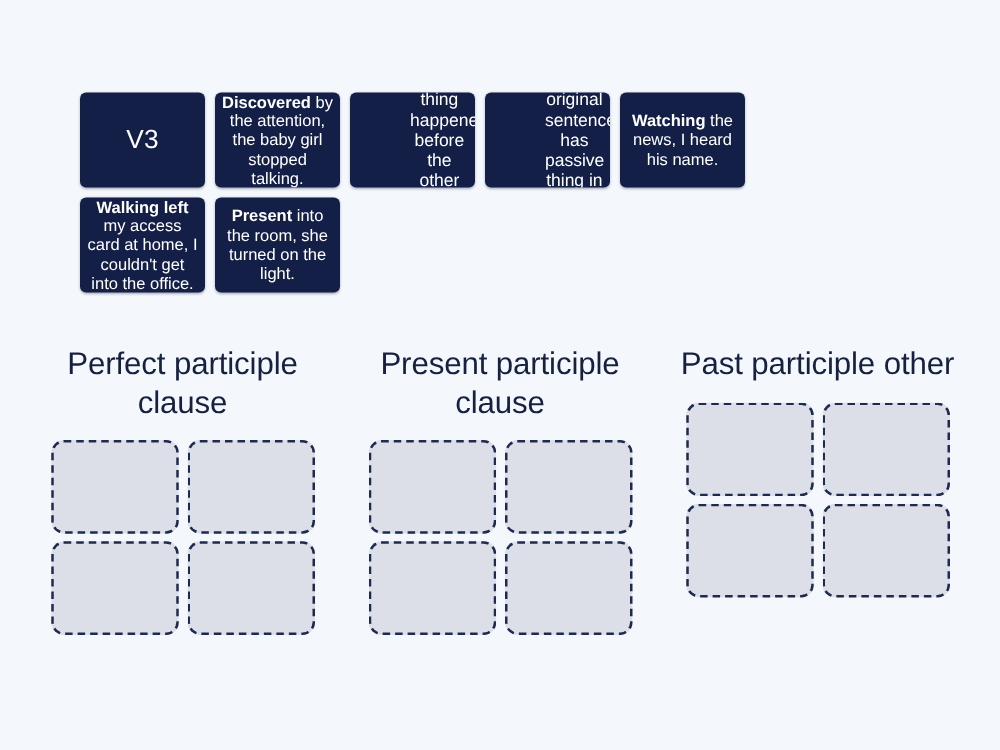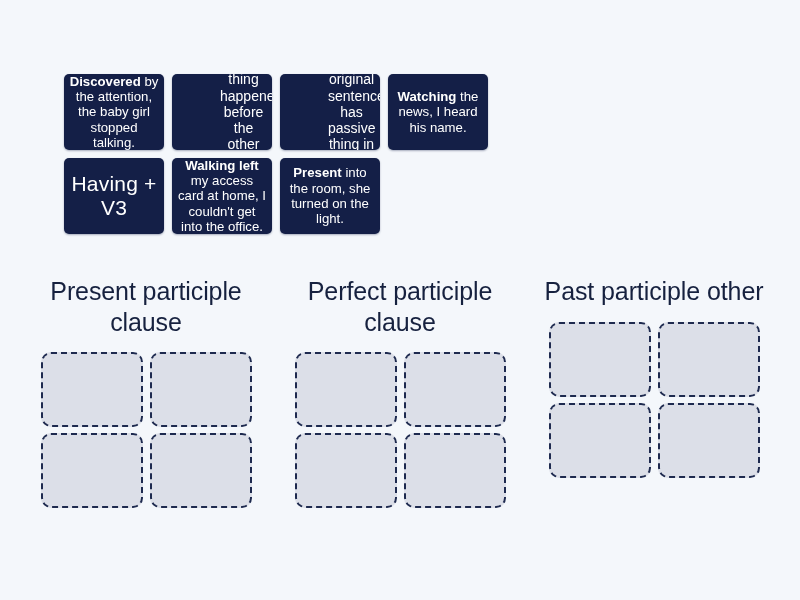--- a/index.html
+++ b/index.html
@@ -114,60 +114,60 @@
     box-sizing: border-box;
   }
 </style>
 </head>
 <body>
 
 <div class="stage">
 
   <div class="tile-area">
     <div class="tile-row">
+      <div class="tile big">
+          <span class="txt">V3</span>
+        </div>
       <div class="tile sentence">
           <span class="txt"><b>Discovered</b> by the attention, the baby girl stopped talking.</span>
         </div>
       <div class="tile hint">
           <span class="txt">- one thing happened before the other one</span>
         </div>
       <div class="tile hint">
           <span class="txt">- the original sentence has passive thing in it</span>
         </div>
       <div class="tile sentence">
           <span class="txt"><b>Watching</b> the news, I heard his name.</span>
         </div>
     </div>
     <div class="tile-row">
-      <div class="tile big">
-          <span class="txt">Having + V3</span>
-        </div>
       <div class="tile sentence">
           <span class="txt"><b>Walking left</b> my access card at home, I couldn't get into the office.</span>
         </div>
       <div class="tile sentence">
           <span class="txt"><b>Present</b> into the room, she turned on the light.</span>
         </div>
     </div>
   </div>
 
   <div class="cats">
 
     <div class="cat">
-      <div class="cat-title">Present participle clause</div>
+      <div class="cat-title">Perfect participle clause</div>
       <div class="slots">
         <div class="slot"></div>
         <div class="slot"></div>
         <div class="slot"></div>
         <div class="slot"></div>
       </div>
     </div>
 
     <div class="cat">
-      <div class="cat-title">Perfect participle clause</div>
+      <div class="cat-title">Present participle clause</div>
       <div class="slots">
         <div class="slot"></div>
         <div class="slot"></div>
         <div class="slot"></div>
         <div class="slot"></div>
       </div>
     </div>
 
     <div class="cat">
       <div class="cat-title">Past participle other</div>

